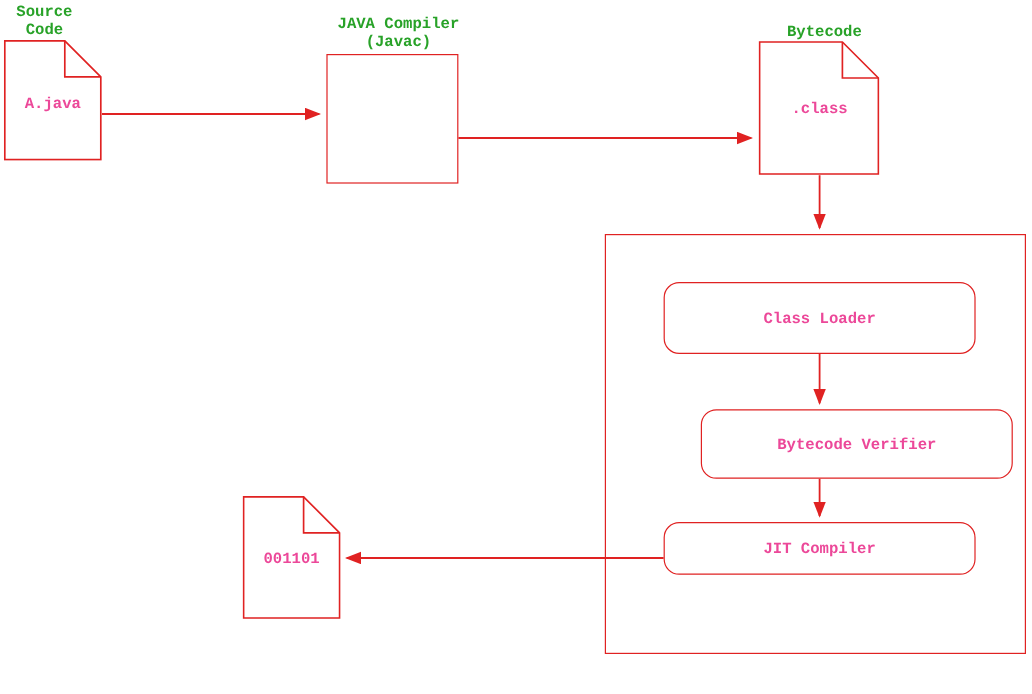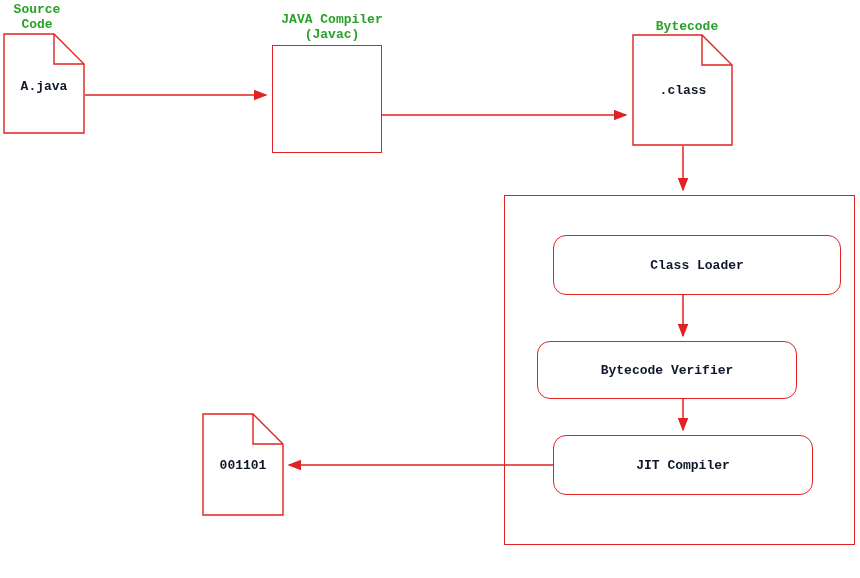--- a/index.html
+++ b/index.html
@@ -18,21 +18,21 @@
   .abs { position: absolute; }
   .green-label {
     color: #28a228;
     font-weight: bold;
     font-size: 13px;
     line-height: 15px;
     text-align: center;
     white-space: nowrap;
   }
   .doc-text {
-    color: #0f172a;
+    color: #ec4899;
     font-weight: bold;
     font-size: 13px;
     text-align: center;
     white-space: nowrap;
   }
   .box {
     position: absolute;
     border: 1px solid #e02222;
     background: #ffffff;
     box-sizing: border-box;
@@ -85,27 +85,27 @@
   <div class="abs" style="left:632px; top:34px; width:101px; height:112px;">
     <svg class="doc-svg" width="101" height="112" viewBox="0 0 101 112">
       <path d="M70,1 L1,1 L1,111 L100,111 L100,31 L70,1 Z" fill="#ffffff" stroke="#e02222" stroke-width="1.4"></path>
       <path d="M70,1 L70,31 L100,31" fill="none" stroke="#e02222" stroke-width="1.4"></path>
     </svg>
   </div>
   <div class="abs doc-text" style="left:632px; top:83px; width:102px;">.class</div>
 
   <div class="box" style="left:504px; top:195px; width:351px; height:350px;"></div>
 
-  <div class="rounded-stage" style="left:553px; top:235px; width:288px; height:60px;">
+  <div class="rounded-stage" style="left:553px; top:235px; width:260px; height:60px;">
     <span class="doc-text">Class Loader</span>
   </div>
-  <div class="rounded-stage" style="left:537px; top:341px; width:260px; height:58px;">
+  <div class="rounded-stage" style="left:584px; top:341px; width:260px; height:58px;">
     <span class="doc-text">Bytecode Verifier</span>
   </div>
-  <div class="rounded-stage" style="left:553px; top:435px; width:260px; height:60px;">
+  <div class="rounded-stage" style="left:553px; top:435px; width:260px; height:44px;">
     <span class="doc-text">JIT Compiler</span>
   </div>
 
 
 
   <div class="abs" style="left:202px; top:413px; width:82px; height:103px;">
     <svg class="doc-svg" width="82" height="103" viewBox="0 0 82 103">
       <path d="M51,1 L1,1 L1,102 L81,102 L81,31 L51,1 Z" fill="#ffffff" stroke="#e02222" stroke-width="1.4"></path>
       <path d="M51,1 L51,31 L81,31" fill="none" stroke="#e02222" stroke-width="1.4"></path>
     </svg>

